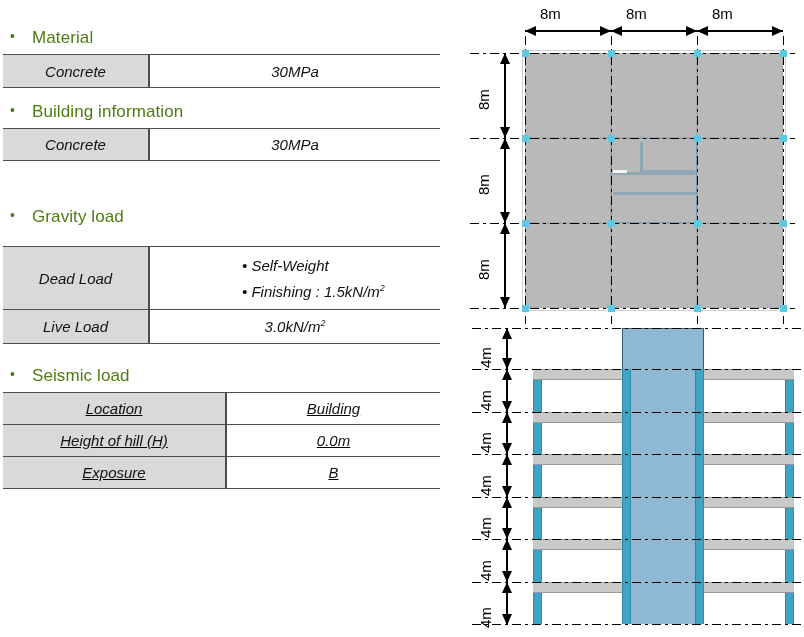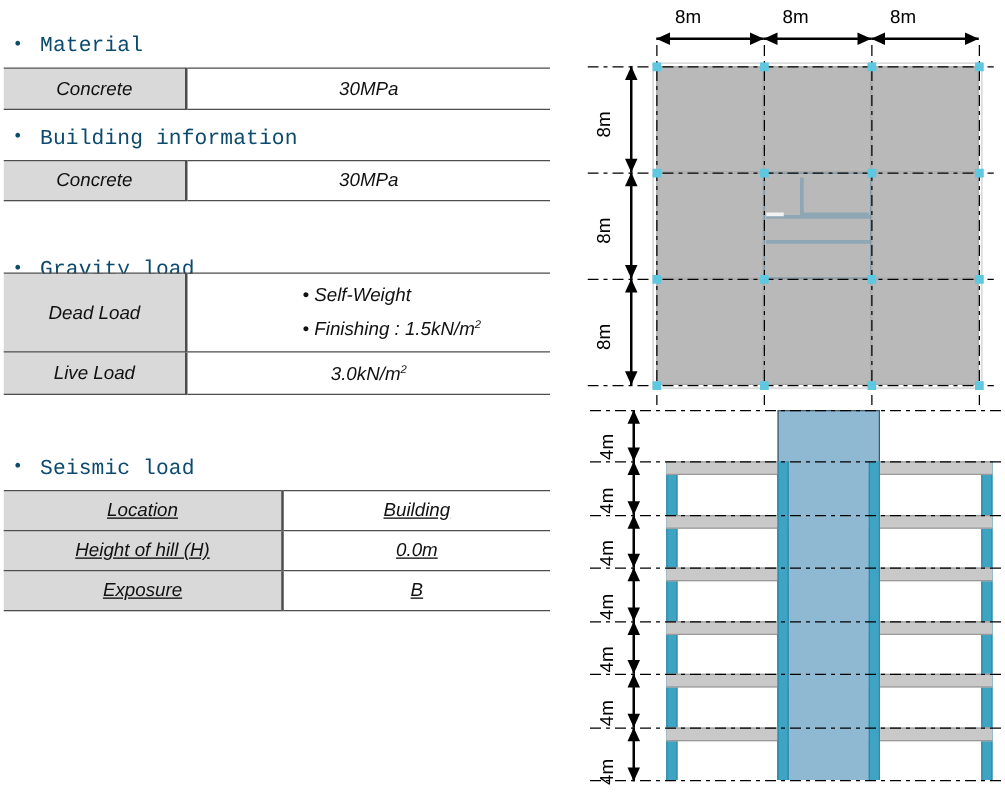--- a/index.html
+++ b/index.html
@@ -2,22 +2,22 @@
 <html><head>
 <meta charset="utf-8">
 <style>
   html,body{margin:0;padding:0;background:#ffffff;}
   body{width:804px;height:637px;position:relative;overflow:hidden;
        font-family:"Liberation Sans","DejaVu Sans",sans-serif;color:#000;}
 
   
   #left-panel{position:absolute;left:0;top:0;width:450px;height:637px;}
 
-  .section-heading{position:absolute;font-size:17px;line-height:20px;color:#0c4a6e;
-                   white-space:nowrap;letter-spacing:.1px;font-family:Liberation Mono, monospace;}
+  .section-heading{position:absolute;font-size:17px;line-height:20px;color:#4d7c0f;
+                   white-space:nowrap;letter-spacing:.1px;}
   .section-heading .bullet{display:inline-block;width:22px;font-size:14px;
                            vertical-align:2px;text-align:left;}
 
   .spec-table{position:absolute;border-collapse:collapse;table-layout:fixed;}
   .spec-table td{border-top:1.6px solid #4d4d4d;border-bottom:1.6px solid #4d4d4d;
                  font-style:italic;font-size:15px;color:#111;padding:0;}
   .spec-table td.k{background:#d9d9d9;text-align:center;
                    border-right:2.2px solid #4d4d4d;}
   .spec-table td.v{background:#ffffff;text-align:center;}
   .spec-table td.v.left{text-align:left;padding-left:92px;}
@@ -85,21 +85,21 @@
         <tr>
       <td class="k" style="width:145px;height:31px;">Concrete</td>
       <td class="v">30MPa</td>
     </tr>
   </tbody>
     </table>
 
   <div class="section-heading" style="left:10px;top:205px;">
     <span class="bullet">•</span><span>Gravity load</span>
   </div>
-  <table class="spec-table" style="left:3px;top:218px;width:437px;">
+  <table class="spec-table" style="left:3px;top:246px;width:437px;">
     <tbody>
         <tr>
       <td class="k" style="width:145px;height:62px;">Dead Load</td>
       <td class="v left">
         <span class="ln">• Self-Weight</span>
         <span class="ln"><span>• Finishing : 1.5kN/m</span><sup>2</sup></span>
       </td>
     </tr>
     <tr>
       <td class="k" style="height:33px;">Live Load</td>

